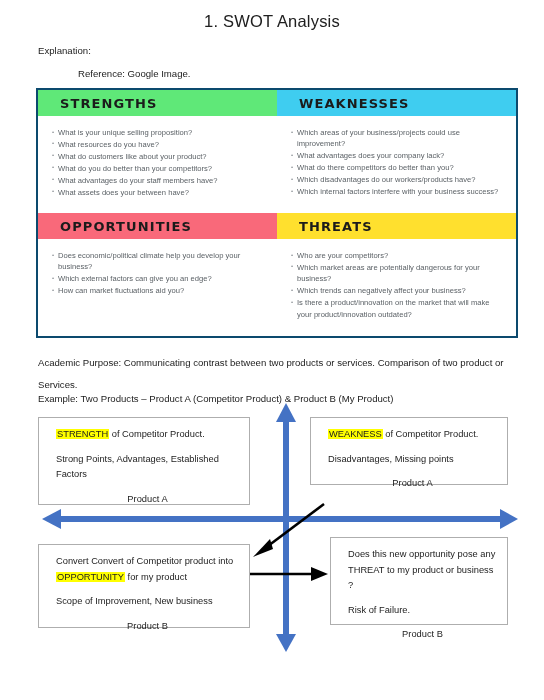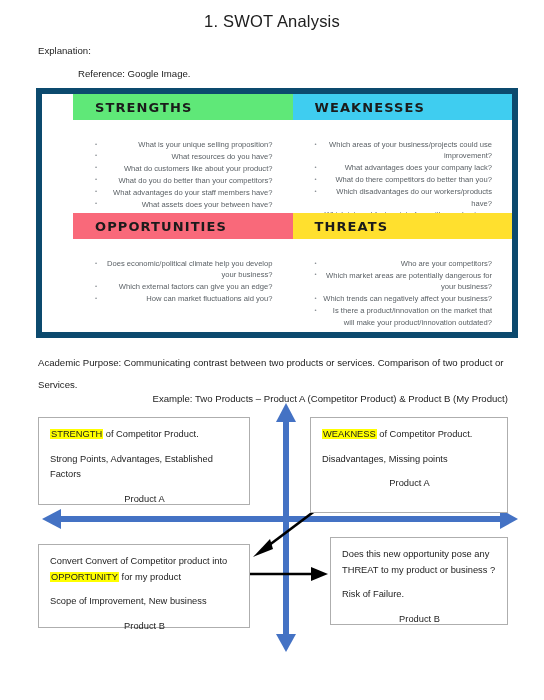--- a/index.html
+++ b/index.html
@@ -47,25 +47,24 @@
   .intro-reference   { top: 68px; padding-left: 40px; }
 
   
   .swot-figure {
     position: absolute;
     left: 36px;
     top: 88px;
     width: 482px;
     height: 250px;
     background: #ffffff;
-    border: 6px solid #0c4a6e;
+    border: 2px solid #0c4a6e;
     box-sizing: border-box;
     display: flex;
     flex-wrap: wrap;
-    padding-left: 31px;
   }
   .swot-cell {
     width: 50%;
     height: 50%;
     box-sizing: border-box;
     position: relative;
     overflow: hidden;
   }
   .swot-head {
     height: 26px;
@@ -75,24 +74,23 @@
     box-sizing: border-box;
   }
   .swot-head span {
     font-family: "DejaVu Sans", sans-serif;
     font-size: 13px;
     font-weight: 700;
     letter-spacing: 1.1px;
     color: #1b1b1b;
   }
   .swot-list {
-    margin: 12px;
+    margin: 4px;
     padding: 7px 8px 0 10px;
     list-style: none;
-    text-align: right;
   }
   .swot-list li {
     font-size: 7.6px;
     line-height: 11.4px;
     color: #5b6166;
     padding-left: 6px;
     position: relative;
     margin-bottom: 0.5px;
   }
   .swot-list li::before {
@@ -111,21 +109,21 @@
   
   .body-para {
     position: absolute;
     left: 38px;
     width: 470px;
     font-size: 9.6px;
     line-height: 22px;
     color: #1c1c1c;
   }
   .para-academic { top: 352px; }
-  .para-example  { top: 388px; text-align: right; }
+  .para-example  { top: 388px; }
 
   
   .diagram {
     position: absolute;
     left: 0;
     top: 398px;
     width: 544px;
     height: 260px;
   }
 
@@ -135,36 +133,36 @@
     top: 0;
     width: 544px;
     height: 260px;
   }
 
   .qbox {
     position: absolute;
     background: #ffffff;
     border: 1px solid #aeaeae;
     box-sizing: border-box;
-    padding: 9px 10px 9px 11px;
+    padding: 9px 10px 9px 17px;
     font-size: 9.3px;
     line-height: 15.5px;
     color: #1c1c1c;
     z-index: 3;
   }
   .qbox p { margin: 0 0 9px 0; }
   .qbox p:last-child { margin-bottom: 0; text-align: center; }
 
   .hl {
     background: #ffff00;
     padding: 0 1px;
   }
 
   .box-strength  { left: 38px;  top: 19px;  width: 212px; height: 88px; }
-  .box-weakness  { left: 310px; top: 19px;  width: 198px; height: 96px; }
+  .box-weakness  { left: 310px; top: 19px;  width: 198px; height: 68px; }
   .box-opportunity { left: 38px;  top: 146px; width: 212px; height: 84px; }
   .box-threat    { left: 330px; top: 139px; width: 178px; height: 88px; }
 </style>
 </head>
 <body>
 
 <div class="page">
 
   <div class="doc-title">1. SWOT Analysis</div>
 

